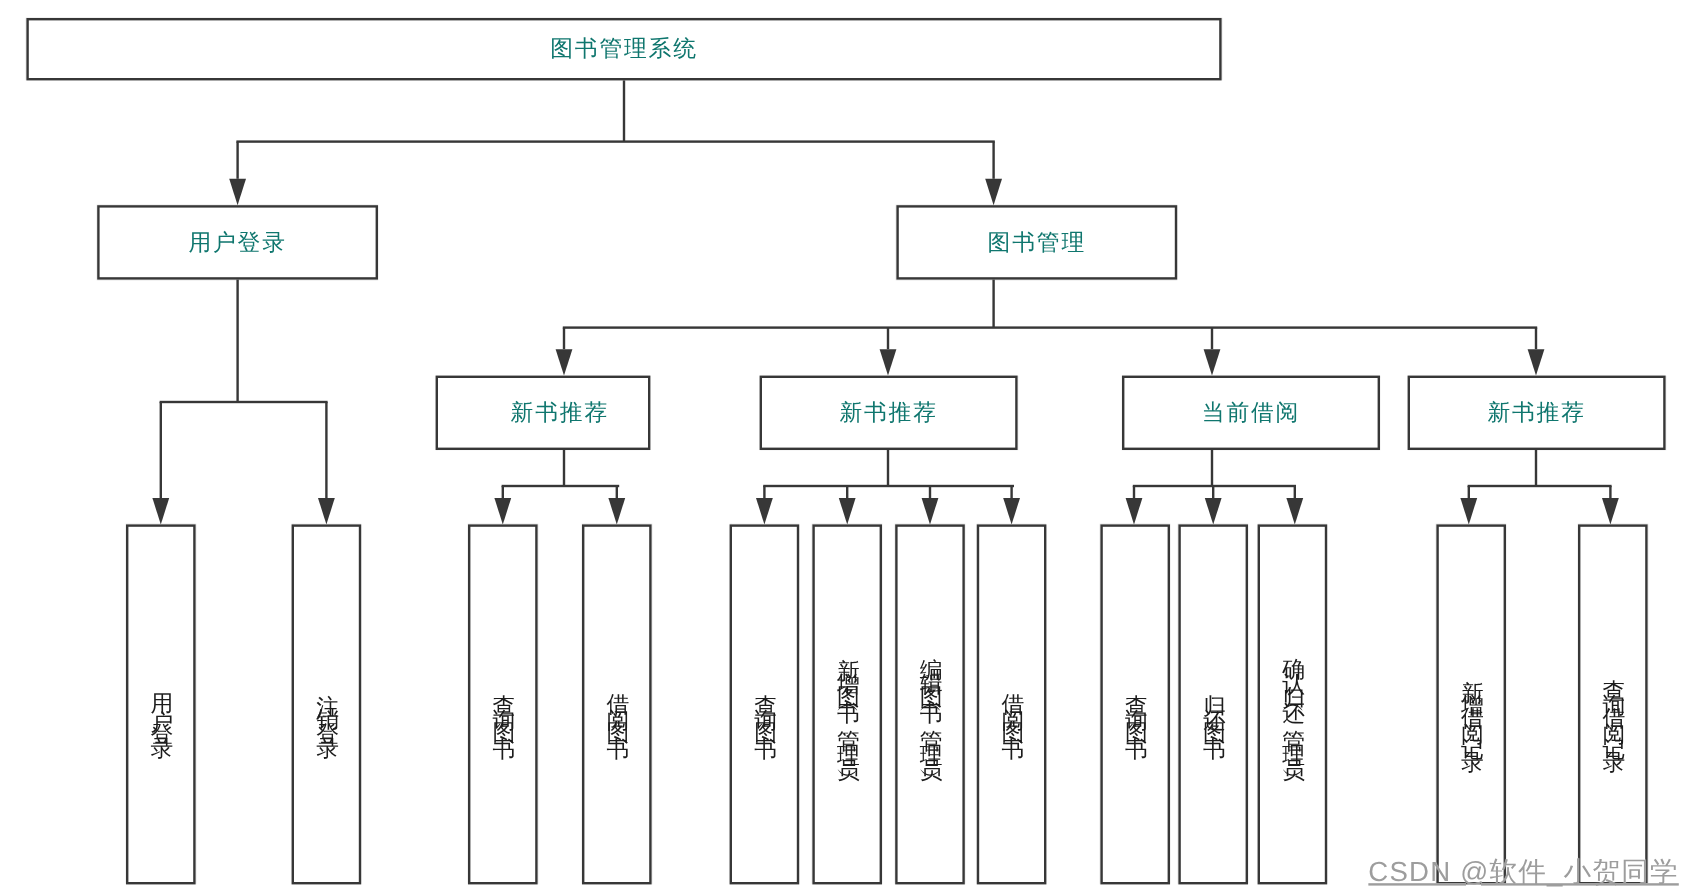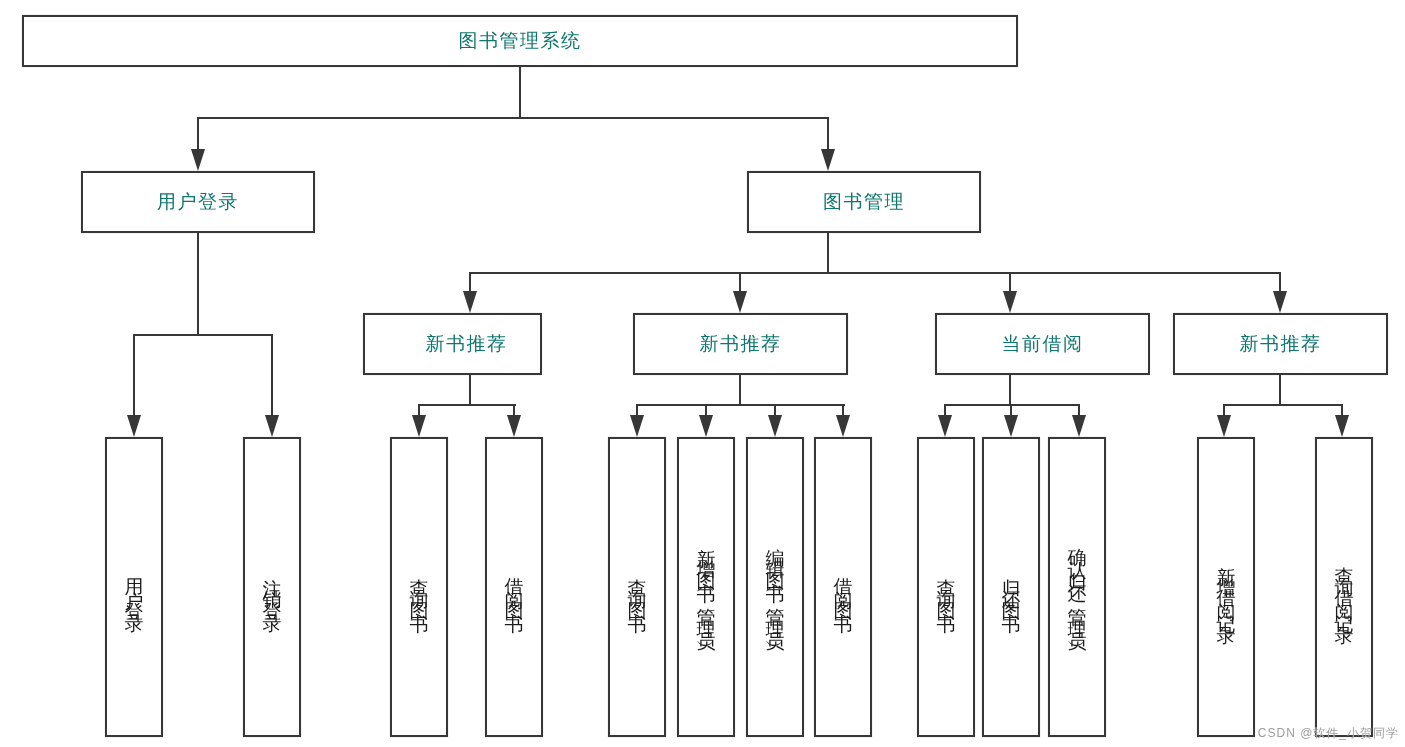--- a/index.html
+++ b/index.html
@@ -64,25 +64,26 @@
     border-left: 7px solid transparent;
     border-right: 7px solid transparent;
     border-top: 22px solid #373737;
   }
 
   
   .watermark {
     position: absolute;
     right: 6px;
     bottom: 5px;
-    font-size: 12px;
+    font-size: 23px;
     color: #9d9d9d;
     letter-spacing: 1px;
     z-index: 5;
     text-shadow: 0 0 1px rgba(255,255,255,0.8);
+    text-decoration: underline;
   }
 </style>
 </head>
 <body>
 
 <div class="stage">
 
   <div class="node" style="left:22px; top:15px; width:996px; height:52px;">
     <span>图书管理系统</span>
   </div>

